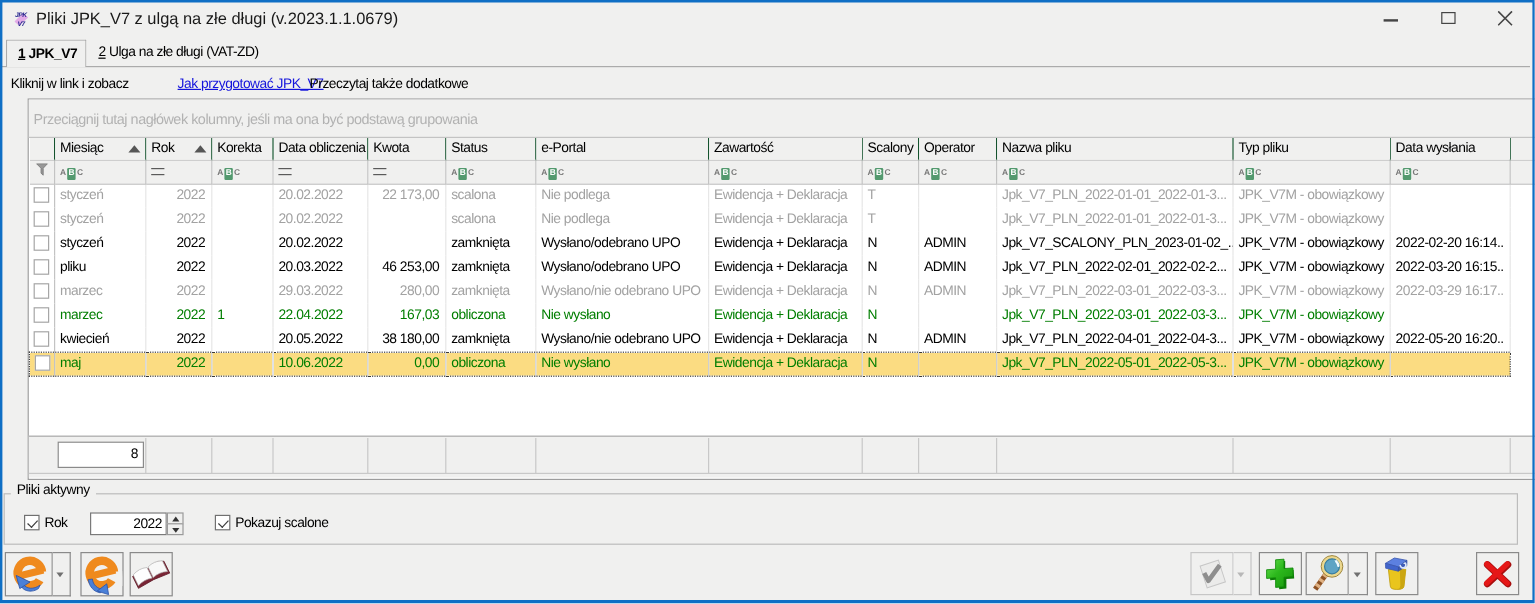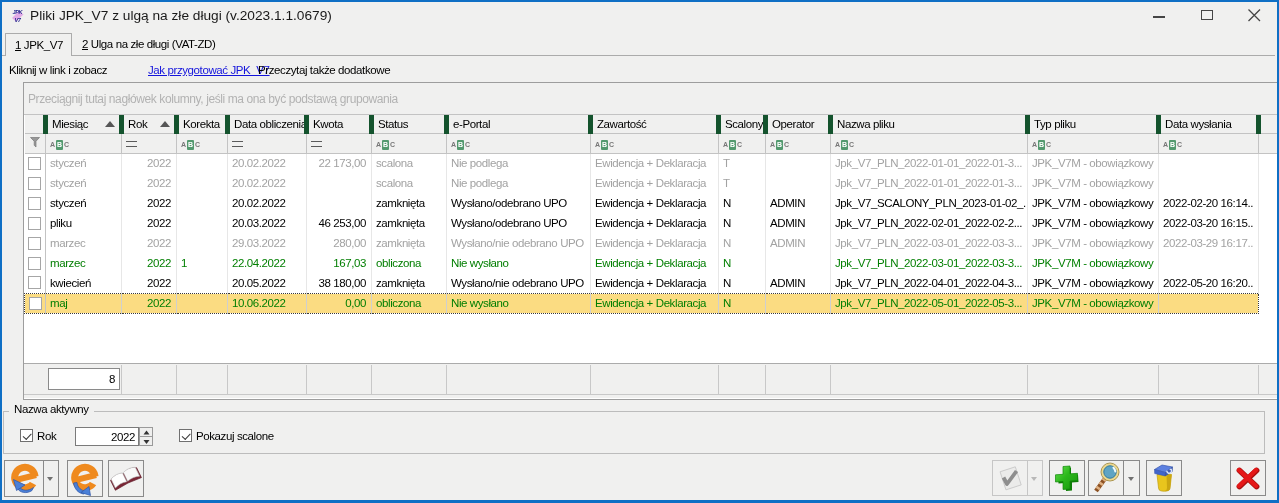--- a/index.html
+++ b/index.html
@@ -6,33 +6,33 @@
 html,body { width:1279px; height:503px; overflow:hidden; }
 body { font-family: "Liberation Sans", sans-serif; font-size:11.5px; letter-spacing:-0.4px; color:#000; background:#fff; }
 .window { position:relative; width:1279px; height:503px; background:#f0f0ef; }
 .winborder { position:absolute; left:0; top:0; width:1279px; height:503px; border:2px solid #0f6fc5; border-bottom-width:3px; z-index:50; pointer-events:none; }
 .abs { position:absolute; }
 
 .title { left:30px; top:8px; font-size:13.7px; letter-spacing:0; color:#191919; }
 
 .tabline { left:0; top:55px; width:1275px; height:0; border-top:1px solid #ababab; }
 .tab1 { left:5px; top:33px; width:67px; height:23px; background:#f0f0ef; border:1px solid #ababab; border-bottom:none; border-radius:1px 1px 0 0; }
-.tab1 span { position:absolute; left:9px; top:5px; }
+.tab1 span { position:absolute; left:9px; top:5px;font-weight:bold; }
 .tab2 { left:82px; top:38px; }
 
 .lnkrow { top:64px; }
 a.lnk { color:#1414dc; text-decoration:underline; }
 
 .grid { left:23px; top:82px; width:1258px; height:318px; border:1px solid #9d9d9d; background:#fff; }
 .groupbar { position:absolute; left:0; top:0; width:1256px; height:32px; background:#f0f0ef; border-bottom:1px solid #c3c3c3; }
 .groupbar span { position:absolute; left:4px; top:9px; color:#b2b2b2; font-size:12px; }
 table.g { position:absolute; left:0; top:32px; border-collapse:collapse; table-layout:fixed; width:1256px; }
 table.g td, table.g th { overflow:hidden; white-space:nowrap; padding:0 0 0 4px; font-weight:normal; text-align:left; vertical-align:middle; font-size:11.5px; }
 tr.hdr { height:18px; }
-tr.hdr th { background:#f0f0ef; border-right:5px solid #14532d; border-bottom:1px solid #c3c3c3; position:relative;margin-left:40px; }
+tr.hdr th { background:#f0f0ef; border-right:1px solid #14532d; border-bottom:1px solid #c3c3c3; position:relative;margin-left:40px; }
 tr.flt { height:20px; }
 tr.flt td { background:#f0f0ef; border-right:1px solid #c3c3c3; border-bottom:1px solid #c3c3c3; }
 tr.r { height:20px; }
 tr.r td { border-right:1px solid #e7e7e7; }
 tr.r td.cbc { border-right:1px solid #c3c3c3; }
 table.g td.num, table.g th.num { text-align:right !important; padding:0 5px 0 0 !important; }
 .gray { color:#a2a2a2; }
 .green { color:#007e00; }
 tr.sel td { background:#fbdc82; border-top:1px dotted #3a3a3a; border-bottom:1px dotted #3a3a3a; border-right:1px solid #cfcfcf; }
 tr.sel td.cbc { border-left:1px dotted #3a3a3a; }
@@ -307,21 +307,21 @@
       <div class="sumsep" style="left:741px"></div>
       <div class="sumsep" style="left:806px"></div>
       <div class="sumsep" style="left:1003px"></div>
       <div class="sumsep" style="left:1134px"></div>
       <div class="sumsep" style="left:1234px"></div>
       <div class="sumline"></div>
     </div>
   </div>
 
   <div class="abs fs"></div>
-  <div class="abs fs-legend">Nazwa aktywny</div>
+  <div class="abs fs-legend">Pliki aktywny</div>
   <span class="abs ckbox checked" style="left:20px;top:429px;"></span>
   <div class="abs" style="left:37px;top:429px;">
       <span class="lbl">Rok</span>
     </div>
   <div class="abs spin">
     <span class="val">2022</span>
   </div>
   <div class="abs spinstack">
     <span class="spinbtn" style="top:0;">
       <svg width="7" height="8" style="top:1px">

